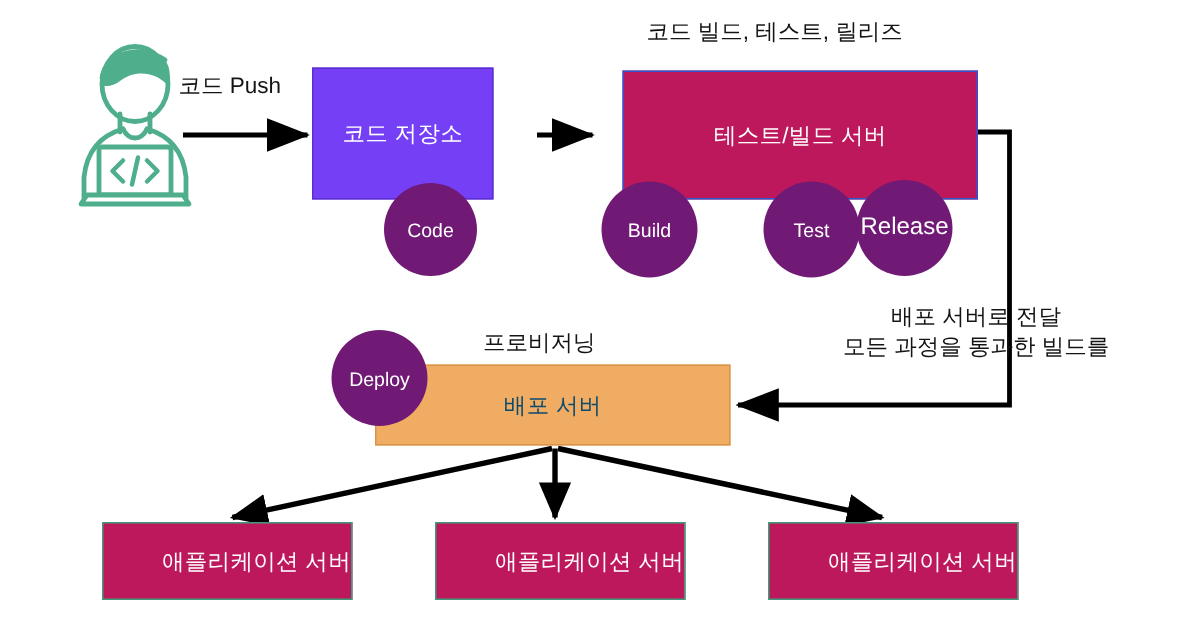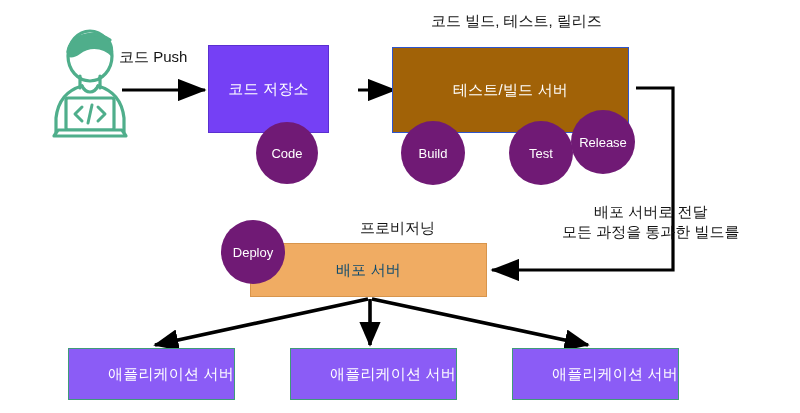--- a/index.html
+++ b/index.html
@@ -25,35 +25,35 @@
     color: #ffffff;
     font-size: 15px;
     letter-spacing: 0.2px;
   }
   .box-repo {
     left: 208px; top: 45px; width: 121px; height: 88px;
     background: #7540f5;
     border: 1px solid #5a2fd0;
   }
   .box-build {
-    left: 392px; top: 47px; width: 237px; height: 86px;
-    background: #a16207;
+    left: 415px; top: 47px; width: 237px; height: 86px;
+    background: #be185d;
     border: 1px solid #2f55cc;
     align-items: flex-start;
     padding-top: 33px;
   }
   .box-deploy {
     left: 250px; top: 243px; width: 237px; height: 54px;
     background: #f0ac63;
     border: 1px solid #d8954c;
     color: #0c4a6e;
   }
   .box-app {
     top: 348px; width: 167px; height: 52px;
-    background: #8b5cf6;
+    background: #be185d;
     border: 1px solid #3f9b79;
     padding-left: 39px;
   }
   .box-app-1 { left: 68px; }
   .box-app-2 { left: 290px; }
   .box-app-3 { left: 512px; }
 
   .circle {
     position: absolute;
     border-radius: 50%;
@@ -61,32 +61,32 @@
     color: #ffffff;
     display: flex;
     align-items: center;
     justify-content: center;
     font-size: 13px;
     box-sizing: border-box;
   }
   .circle-code    { left: 256px; top: 122px; width: 62px; height: 62px; }
   .circle-build   { left: 401px; top: 121px; width: 64px; height: 64px; }
   .circle-test    { left: 509px; top: 121px; width: 64px; height: 64px; }
-  .circle-release { left: 571px; top: 110px; width: 64px; height: 64px; font-size: 13px; }
+  .circle-release { left: 571px; top: 120px; width: 64px; height: 64px; font-size: 16px; }
   .circle-deploy  { left: 221px; top: 220px; width: 64px; height: 64px; }
 
   .caption {
     position: absolute;
     color: #141414;
     font-size: 15px;
     white-space: nowrap;
   }
   .cap-push   { left: 119px; top: 48px; }
   .cap-cicd   { left: 400px; top: 12px; margin-left: 31px; }
-  .cap-prov   { left: 322px; top: 219px; margin-left: 38px; }
+  .cap-prov   { left: 322px; top: 219px; }
   .cap-note   { left: 562px; top: 202px; line-height: 1.35; text-align: center; }
 
   #wires {
     position: absolute;
     left: 0; top: 0;
     width: 800px; height: 413px;
     pointer-events: none;
   }
   .dev-icon {
     position: absolute;

